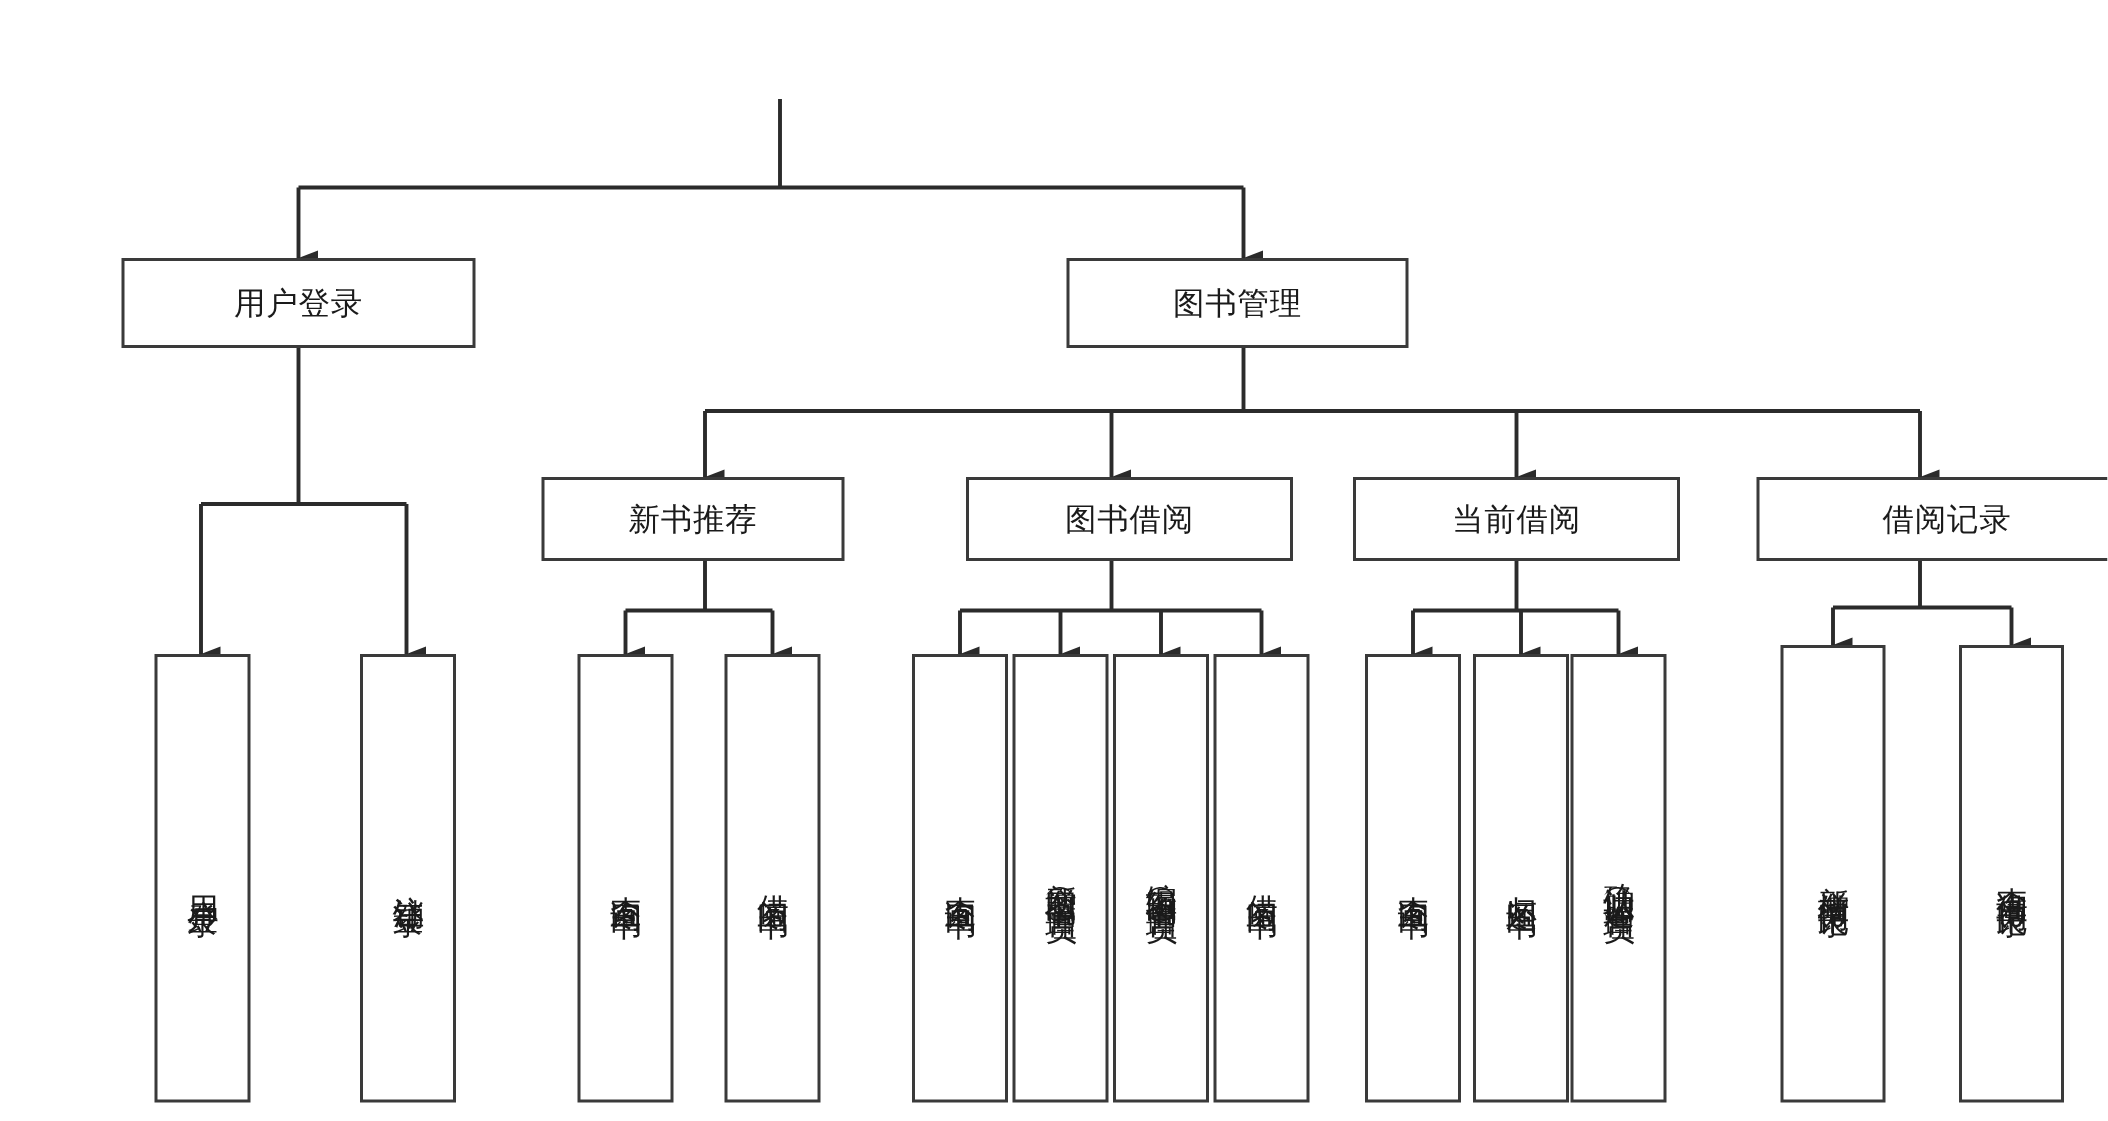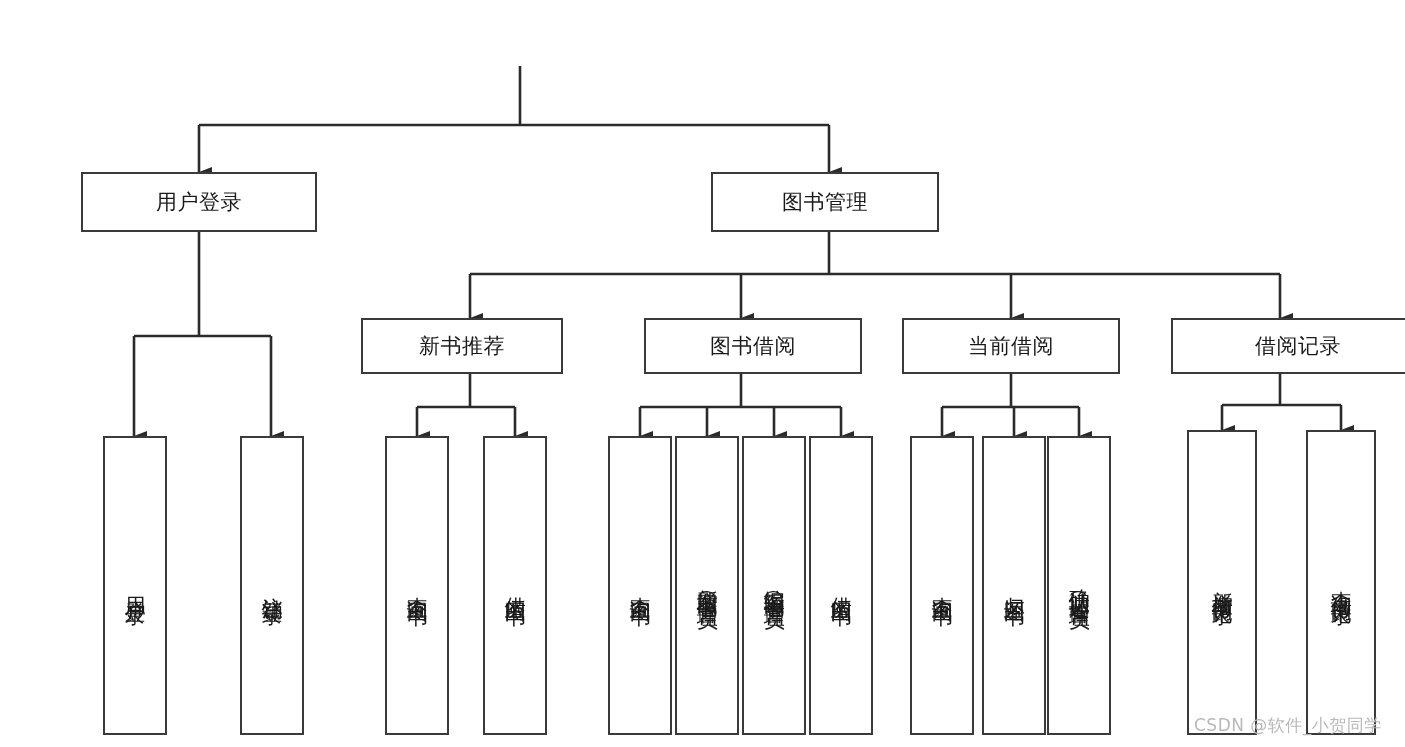--- a/index.html
+++ b/index.html
@@ -166,15 +166,14 @@
         <span class="vert-label">确认归还（管理员）</span>
       </div>
       <div class="node vert" style="left: 1187px; top: 430px; width: 70px; height: 305px;">
         <span class="vert-label">新增借阅记录</span>
       </div>
       <div class="node vert" style="left: 1306px; top: 430px; width: 70px; height: 305px;">
         <span class="vert-label">查询借阅记录</span>
       </div>
     </div>
 
-  <div class="watermark" style="left: 1194px; top: 714px;">CSDN @软件_小贺同学</div>
 
 </div>
 
 </body></html>

